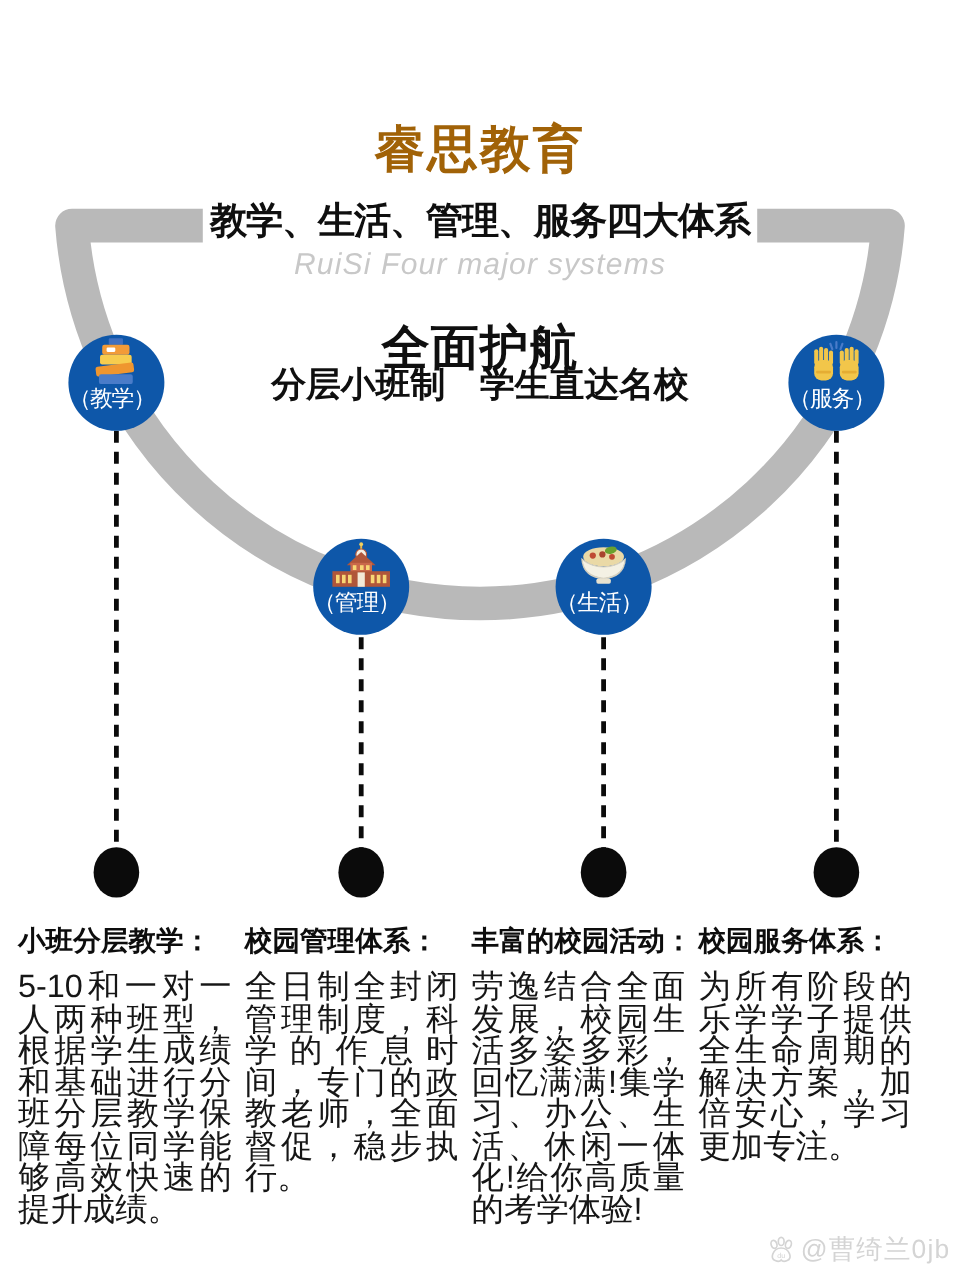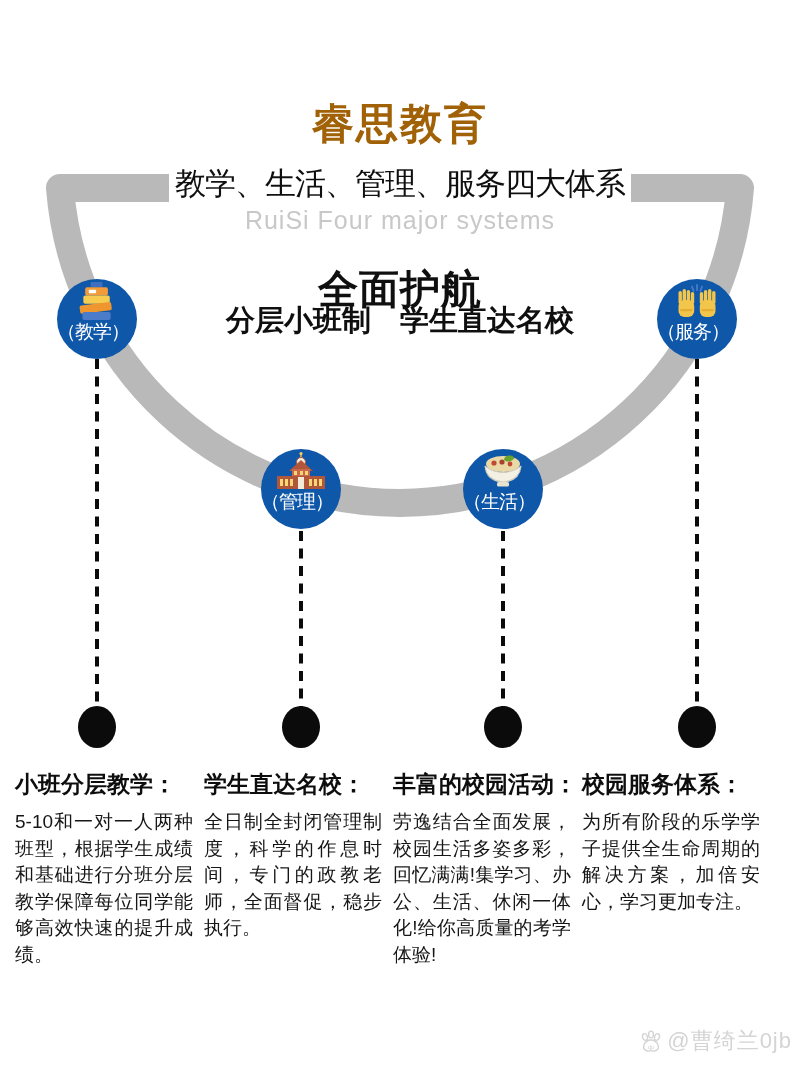--- a/index.html
+++ b/index.html
@@ -8,25 +8,25 @@
     font-family:"Liberation Sans","DejaVu Sans",sans-serif;color:#111;
   }
   
   .title{
     position:absolute;top:96px;left:0;width:800px;text-align:center;
     font-size:42px;font-weight:900;letter-spacing:2px;color:#a16207;
   }
   .subtitle-wrap{position:absolute;top:161px;left:0;width:800px;text-align:center;z-index:3;}
   .subtitle{
     display:inline-block;background:#ffffff;padding:2px 6px;
-    font-size:31px;font-weight:400;letter-spacing:-1px;color:#0f0f0f;
+    font-size:31px;font-weight:700;letter-spacing:-1px;color:#0f0f0f;
   }
   .subtitle-en{
     position:absolute;top:206px;left:0;width:800px;text-align:center;z-index:3;
-    font-size:25px;color:#c8c8c8;letter-spacing:1px;font-weight:400;
+    font-size:25px;color:#c8c8c8;letter-spacing:1px;font-weight:400;font-style:italic;
   }
   .slogan{
     position:absolute;top:262px;left:0;width:800px;text-align:center;z-index:2;
     font-size:40px;font-weight:900;letter-spacing:1px;color:#0f0f0f;
   }
   .slogan-sub{
     position:absolute;top:301px;left:0;width:800px;text-align:center;z-index:2;
     font-size:29px;font-weight:900;color:#0f0f0f;
   }
   
@@ -47,21 +47,21 @@
   .node-service{left:657px;top:279px;}
   
   .sections{
     position:absolute;left:15px;top:769px;display:grid;
     grid-template-columns:repeat(4,178px);column-gap:11px;z-index:2;
   }
   .section h3{
     margin:0 0 9px 0;font-size:23px;font-weight:900;white-space:nowrap;color:#0d0d0d;
   }
   .section p{
-    margin:0;font-size:19px;line-height:26.5px;text-align:justify;color:#161616;
+    margin:0;font-size:27px;line-height:26.5px;text-align:justify;color:#161616;
   }
   
   .watermark{
     position:absolute;right:8px;top:1026px;display:flex;align-items:center;gap:2px;
     z-index:2;
   }
   .watermark .wm-text{font-size:22px;color:#d4d4d4;font-weight:400;letter-spacing:1px;}
 </style>
 </head>
 <body>
@@ -174,21 +174,21 @@
     </div>
     <div class="node-label">（服务）</div>
   </div>
 
   <div class="sections">
     <div class="section">
       <h3>小班分层教学：</h3>
       <p>5-10和一对一人两种班型，根据学生成绩和基础进行分班分层教学保障每位同学能够高效快速的提升成绩。</p>
     </div>
     <div class="section">
-      <h3>学生直达名校：</h3>
+      <h3>校园管理体系：</h3>
       <p>全日制全封闭管理制度，科学的作息时间，专门的政教老师，全面督促，稳步执行。</p>
     </div>
     <div class="section">
       <h3>丰富的校园活动：</h3>
       <p>劳逸结合全面发展，校园生活多姿多彩，回忆满满!集学习、办公、生活、休闲一体化!给你高质量的考学体验!</p>
     </div>
     <div class="section">
       <h3>校园服务体系：</h3>
       <p>为所有阶段的乐学学子提供全生命周期的解决方案，加倍安心，学习更加专注。</p>
     </div>

